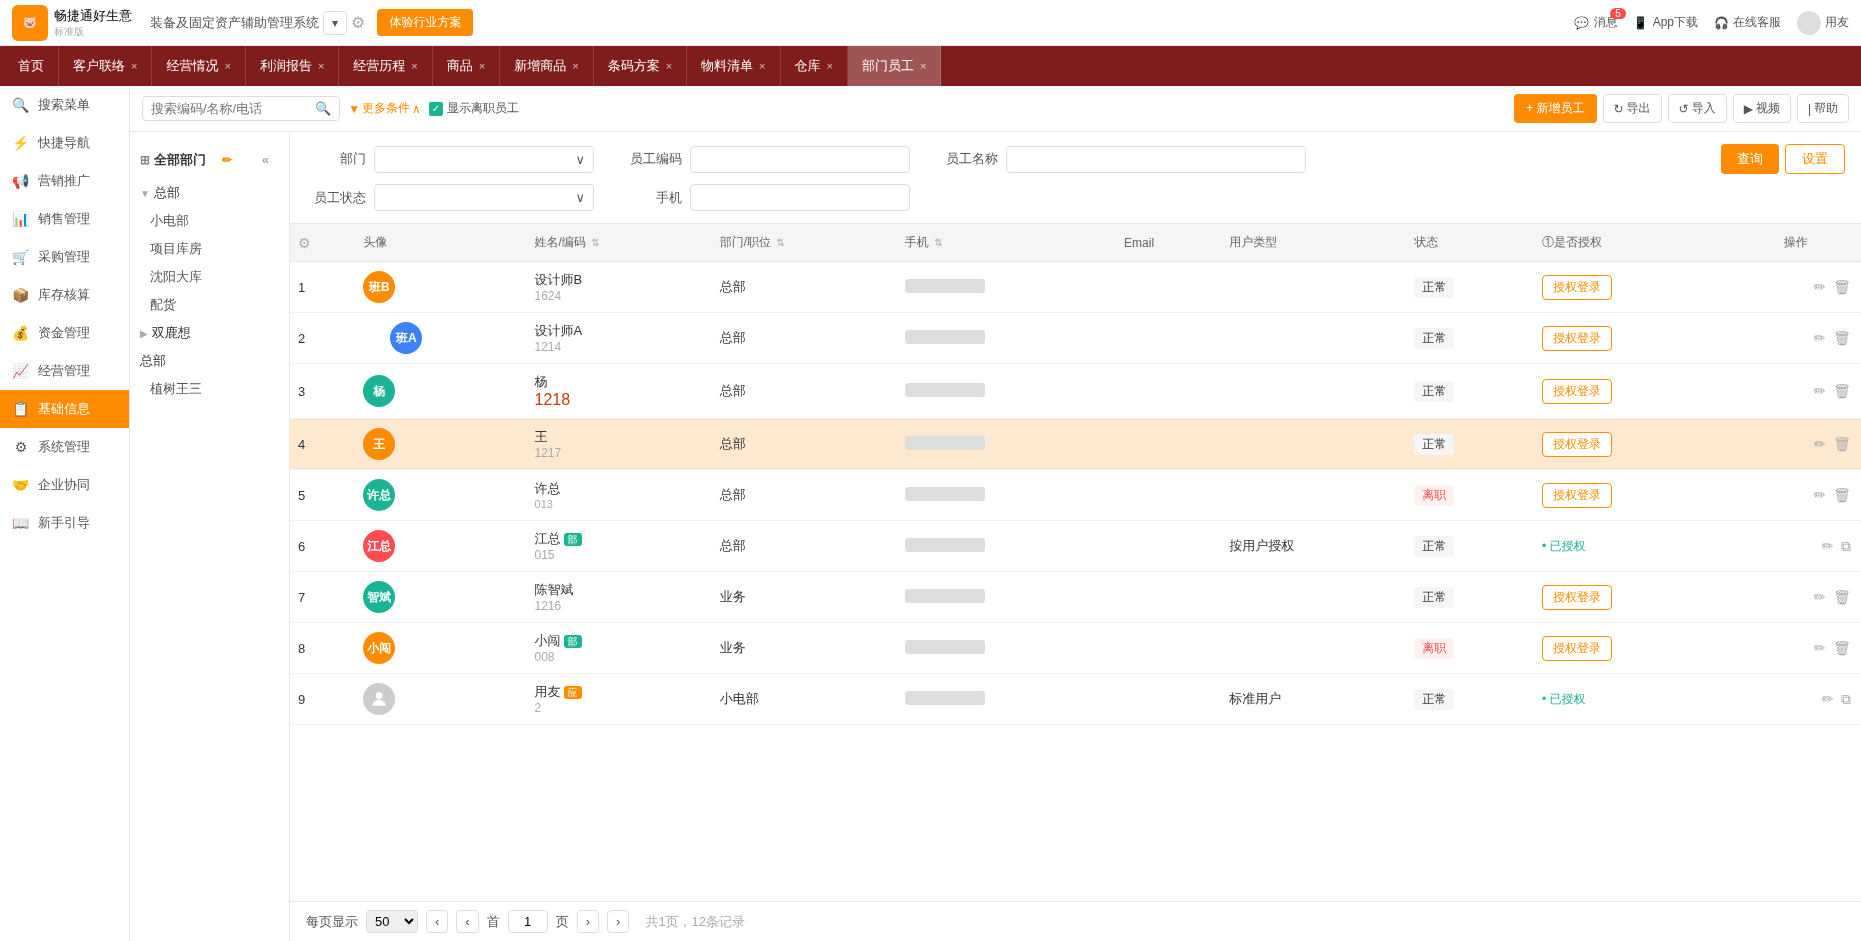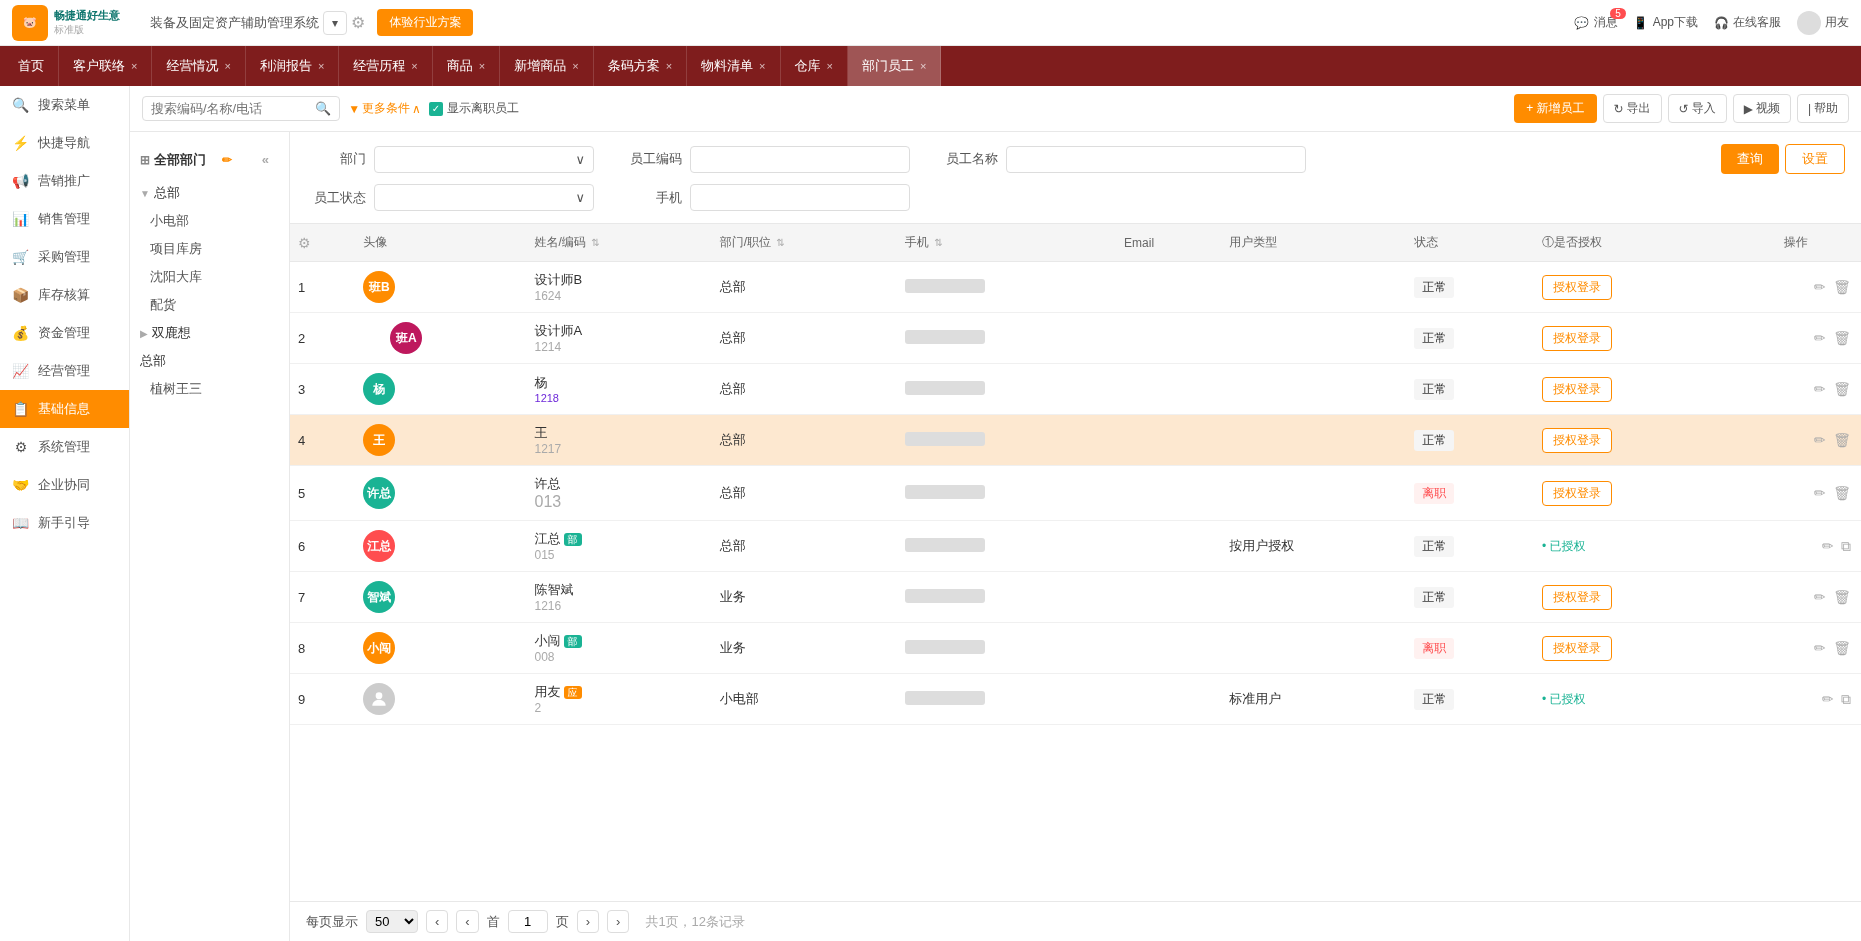--- a/index.html
+++ b/index.html
@@ -101,21 +101,21 @@
     ::-webkit-scrollbar-track { background: #f1f1f1; }
     ::-webkit-scrollbar-thumb { background: #ccc; border-radius: 3px; }
   </style>
 </head>
 <body>
 
 <div class="top-bar">
   <div class="logo-area">
     <div class="logo-icon">🐷</div>
     <div>
-      <div style="font-size:11px;font-weight:bold;color:#0f766e;">畅捷通好生意</div>
+      <div style="font-size:13px;font-weight:normal;color:#000000;">畅捷通好生意</div>
       <div style="font-size:10px;color:#aaa;">标准版</div>
     </div>
   </div>
   <span style="font-size:13px;color:#555;margin-left:8px;">装备及固定资产辅助管理系统</span>
   <button class="dropdown-btn">▾</button>
   <button style="background:none;border:none;color:#aaa;cursor:pointer;font-size:16px;margin-left:4px;">⚙</button>
   <button class="trial-btn" style="margin-left:12px;">体验行业方案</button>
 
   <div class="top-bar-actions">
     <div class="top-btn">
@@ -345,21 +345,21 @@
                 <td><button class="btn-authorize">授权登录</button></td>
                 <td style="text-align:right;">
                   <span class="op-icon">✏</span>
                   <span class="op-icon">🗑</span>
                 </td>
               </tr>
 
               <tr>
                 <td>2</td>
                 <td>
-                    <div class="avatar" style="background:#be185d;margin-left:27px;">班A</div>
+                    <div class="avatar" style="background:#3b82f6;margin-left:27px;">班A</div>
                   </td>
                 <td>
                     <div>设计师A</div>
                     <div style="color:#aaa;font-size:12px;">1214</div>
                   </td>
                 <td>总部</td>
                 <td><span class="blurred-phone"></span></td>
                 <td></td>
                 <td></td>
                 <td><span class="status-normal">正常</span></td>
@@ -370,21 +370,21 @@
                 </td>
               </tr>
 
               <tr>
                 <td>3</td>
                 <td>
                     <div class="avatar" style="background:#1ab394;">杨</div>
                   </td>
                 <td>
                     <div>杨</div>
-                    <div style="color:#6d28d9;font-size:11px;">1218</div>
+                    <div style="color:#c2410c;font-size:16px;">1218</div>
                   </td>
                 <td>总部</td>
                 <td><span class="blurred-phone"></span></td>
                 <td></td>
                 <td></td>
                 <td><span class="status-normal">正常</span></td>
                 <td><button class="btn-authorize">授权登录</button></td>
                 <td style="text-align:right;">
                   <span class="op-icon">✏</span>
                   <span class="op-icon">🗑</span>
@@ -412,21 +412,21 @@
                 </td>
               </tr>
 
               <tr>
                 <td>5</td>
                 <td>
                     <div class="avatar" style="background:#1ab394;">许总</div>
                   </td>
                 <td>
                     <div>许总</div>
-                    <div style="color:#aaa;font-size:16px;">013</div>
+                    <div style="color:#aaa;font-size:11px;">013</div>
                   </td>
                 <td>总部</td>
                 <td><span class="blurred-phone"></span></td>
                 <td></td>
                 <td></td>
                 <td><span class="status-resigned">离职</span></td>
                 <td><button class="btn-authorize">授权登录</button></td>
                 <td style="text-align:right;">
                   <span class="op-icon">✏</span>
                   <span class="op-icon">🗑</span>

